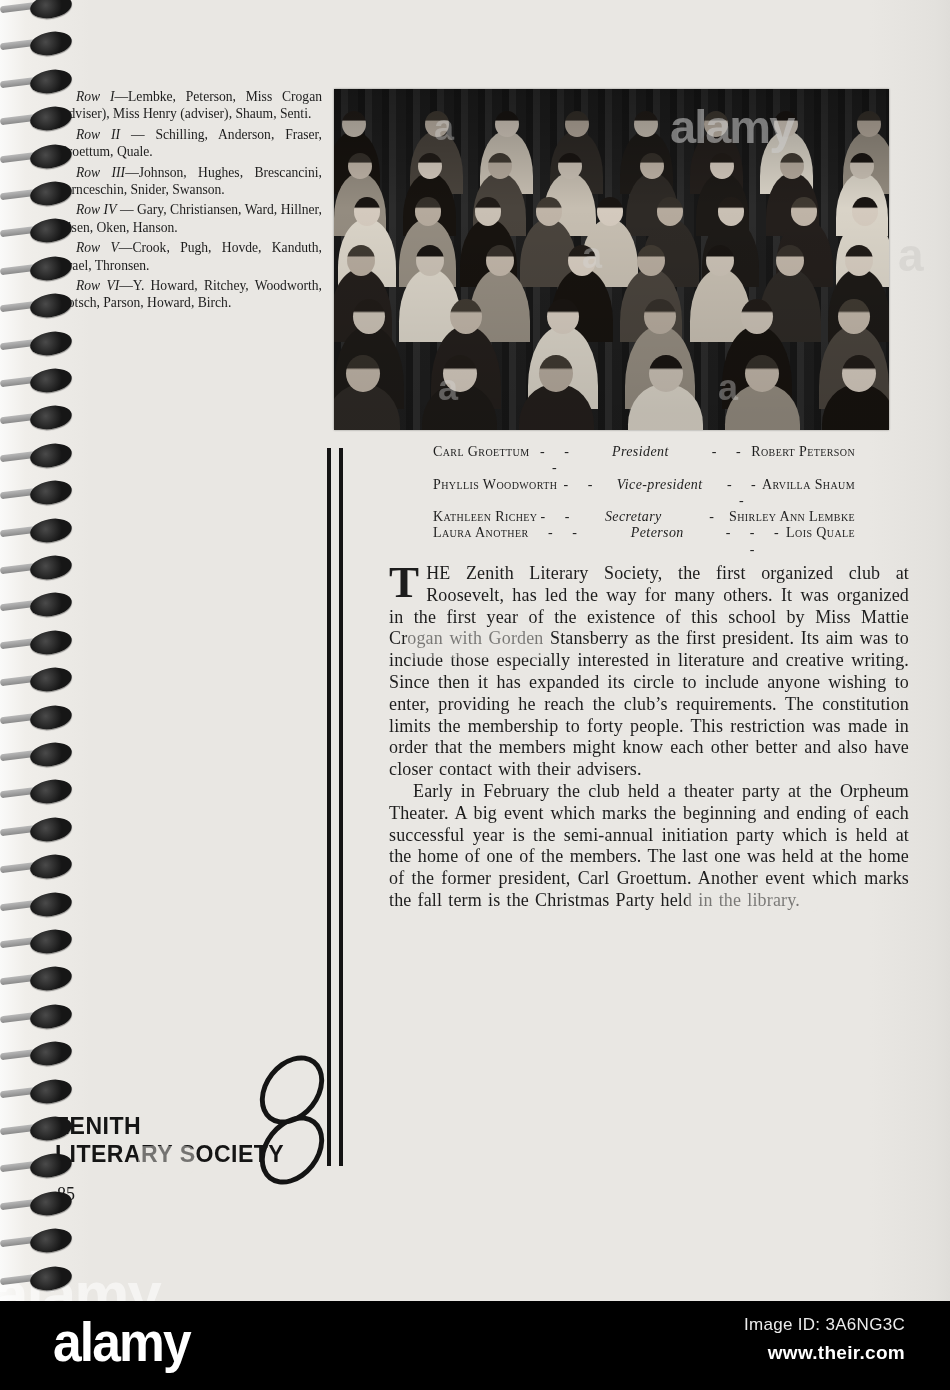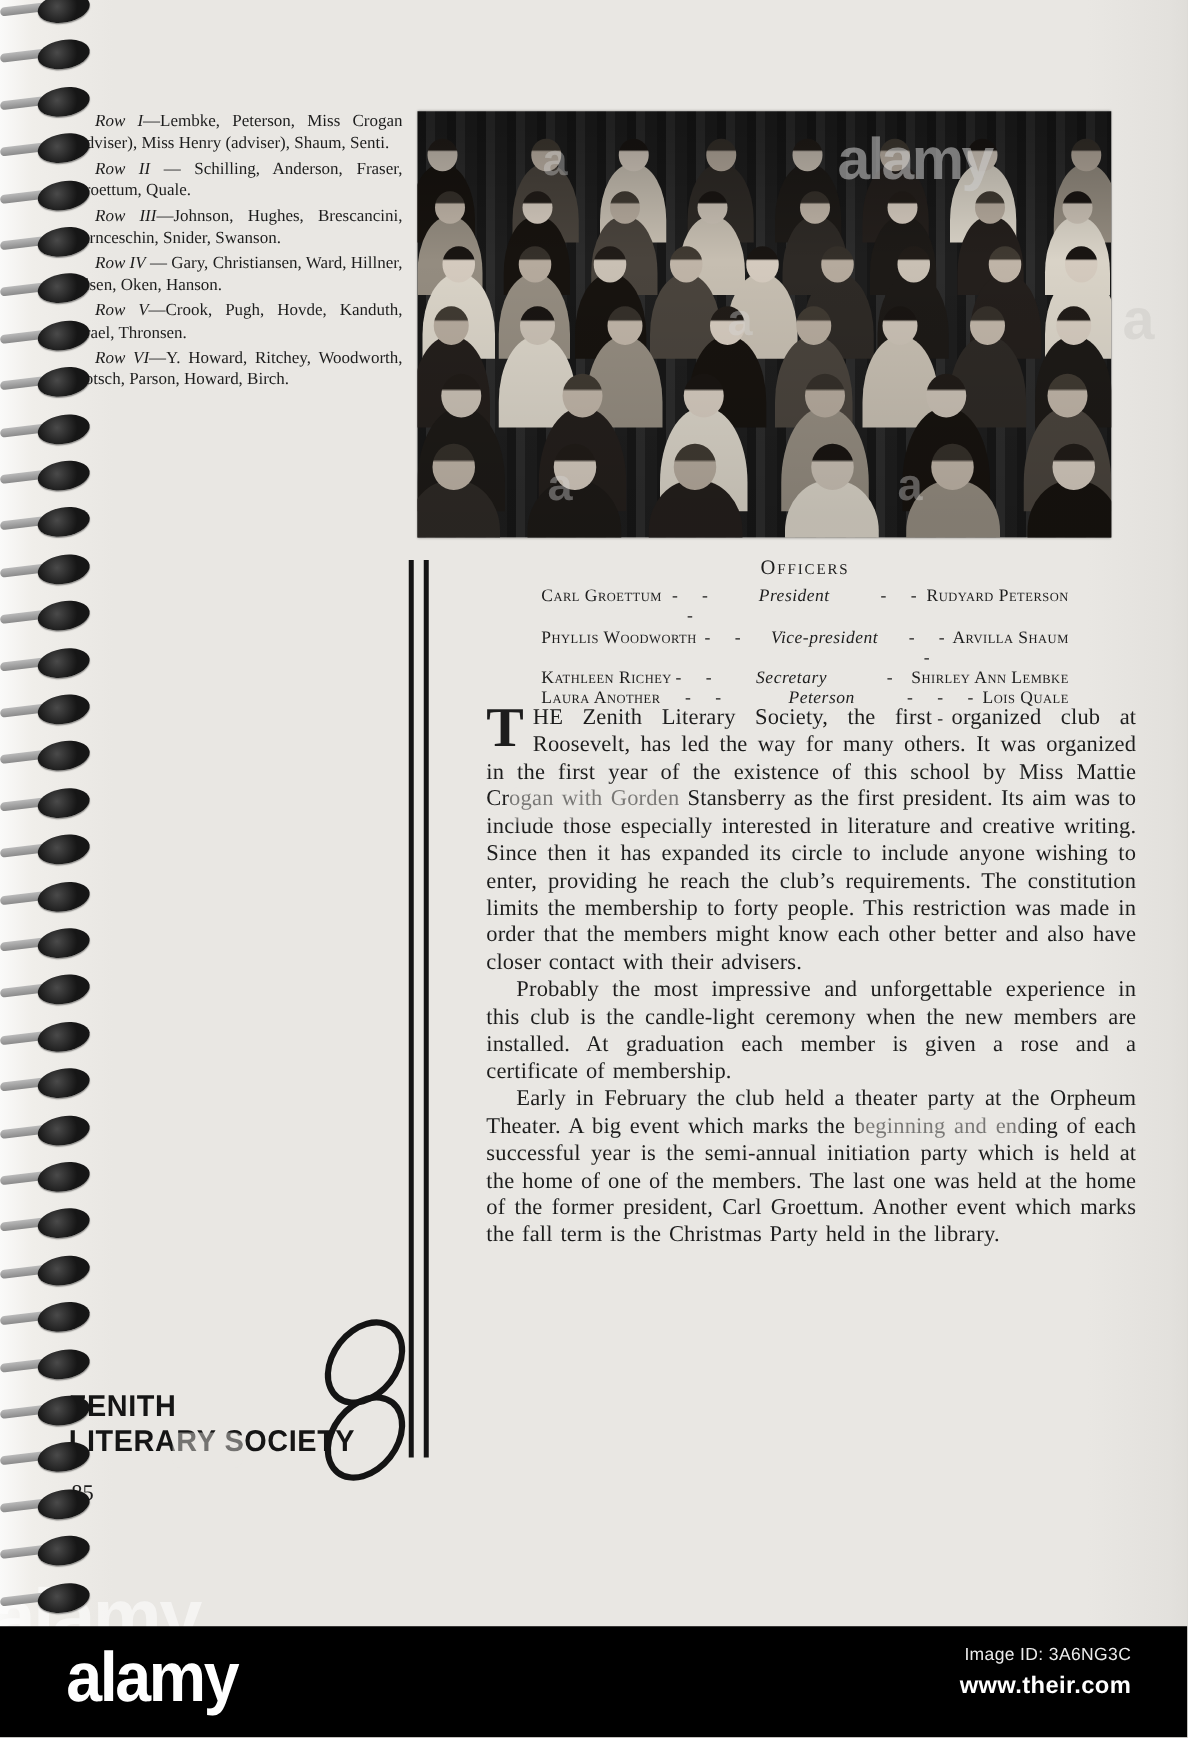--- a/index.html
+++ b/index.html
@@ -48,21 +48,21 @@
   .article p.indent{text-indent:24px;}
   .dropcap{float:left;font-size:45px;line-height:37px;font-weight:bold;margin:1px 7px 0 0;}
   
   .sec-title{position:absolute;left:55px;top:1112px;font-family:"Liberation Sans",sans-serif;font-weight:bold;font-size:24px;line-height:28px;letter-spacing:.5px;color:#151515;transform:scaleX(.96);transform-origin:left top;white-space:nowrap;}
   .page-num{position:absolute;left:57px;top:1184px;font-size:18px;}
   
   .ghost-alamy{position:absolute;left:-6px;top:1258px;font-family:"Liberation Sans",sans-serif;font-weight:bold;font-size:62px;color:rgba(255,255,255,.55);z-index:6;letter-spacing:-2px;}
   .bar{position:absolute;left:0;top:1301px;width:950px;height:89px;background:#000;z-index:8;}
   .bar .logo{position:absolute;left:53px;top:8px;font-family:"Liberation Sans",sans-serif;font-weight:bold;font-size:56px;color:#fff;letter-spacing:-2px;transform:scaleX(.92);transform-origin:left top;}
   .bar .rtext{position:absolute;right:45px;top:14px;text-align:right;font-family:"Liberation Sans",sans-serif;color:#ececec;}
-  .bar .imgid{font-size:14px;letter-spacing:.3px;}
+  .bar .imgid{font-size:17px;letter-spacing:.3px;}
   .bar .url{font-size:19px;font-weight:bold;color:#fff;margin-top:7px;letter-spacing:.3px;}
 </style>
 </head>
 <body>
 
 <div class="stage">
 
   <div class="photo">
     <div id="photo-people">
         <div class="person" style="z-index: 1;">
@@ -262,27 +262,26 @@
     <p class="cap-row"><span class="cap-label">Row V</span><span>—Crook, Pugh, Hovde, Kanduth, Israel, Thronsen.</span></p>
     <p class="cap-row"><span class="cap-label">Row VI</span><span>—Y. Howard, Ritchey, Woodworth, Gotsch, Parson, Howard, Birch.</span></p>
   </div>
 
   <div class="vrule left"></div>
   <div class="vrule right"></div>
   <div class="oval top"></div>
   <div class="oval bottom"></div>
 
   <div class="officers">
-    <div class="off-title">Officers</div>
     <div class="off-row">
       <span class="off-fall">Carl Groettum</span>
       <span class="off-dash">- - -</span>
       <span class="off-office">President</span>
       <span class="off-dash">- -</span>
-      <span class="off-spring">Rudyard Peterson</span>
+      <span class="off-spring">Robert Peterson</span>
     </div>
     <div class="off-row">
       <span class="off-fall">Phyllis Woodworth</span>
       <span class="off-dash">- -</span>
       <span class="off-office">Vice-president</span>
       <span class="off-dash">- - -</span>
       <span class="off-spring">Arvilla Shaum</span>
     </div>
     <div class="off-row">
       <span class="off-fall">Kathleen Richey</span>
@@ -295,21 +294,20 @@
       <span class="off-fall">Laura Another</span>
       <span class="off-dash">- -</span>
       <span class="off-office">Peterson</span>
       <span class="off-dash">- - - -</span>
       <span class="off-spring">Lois Quale</span>
     </div>
   </div>
 
   <div class="article">
     <p><span class="dropcap">T</span><span>HE Zenith Literary Society, the first organized club at Roosevelt, has led the way for many others.  It was organized in the first year of the existence of this school by Miss Mattie Crogan with Gorden Stansberry as the first president.  Its aim was to include those especially interested in literature and creative writing.  Since then it has expanded its circle to include anyone wishing to enter, providing he reach the club’s requirements.  The constitution limits the membership to forty people.  This restriction was made in order that the members might know each other better and also have closer contact with their advisers.</span></p>
-    <p class="indent">Probably the most impressive and unforgettable experience in this club is the candle-light ceremony when the new members are installed.  At graduation each member is given a rose and a certificate of membership.</p>
     <p class="indent">Early in February the club held a theater party at the Orpheum Theater.  A big event which marks the beginning and ending of each successful year is the semi-annual initiation party which is held at the home of one of the members.  The last one was held at the home of the former president, Carl Groettum.  Another event which marks the fall term is the Christmas Party held in the library.</p>
   </div>
 
   <div class="sec-title">
     <div>ZENITH</div>
     <div>LITERARY SOCIETY</div>
   </div>
   <div class="page-num">85</div>
 
   <div class="ghost-a" style="left:898px;top:228px;font-size:46px;">a</div>

